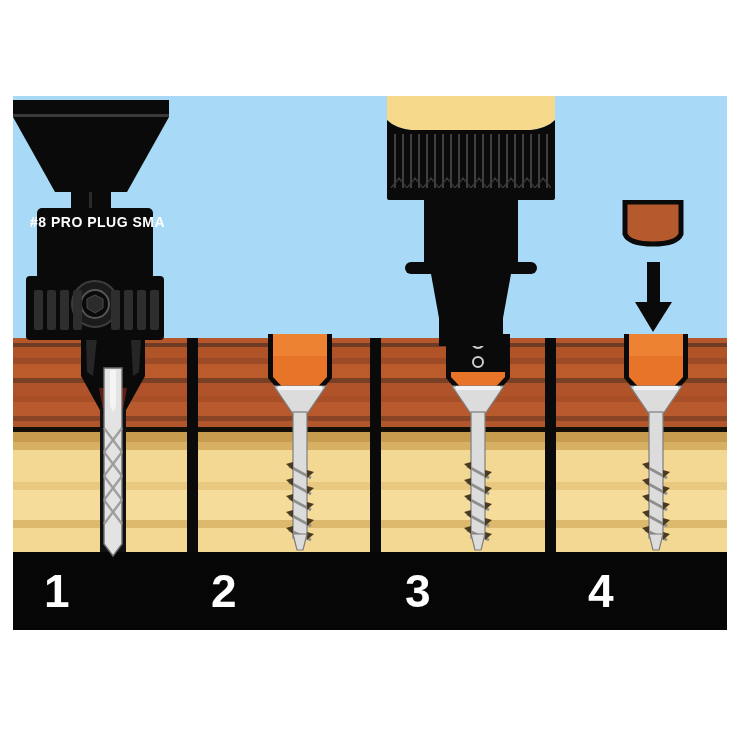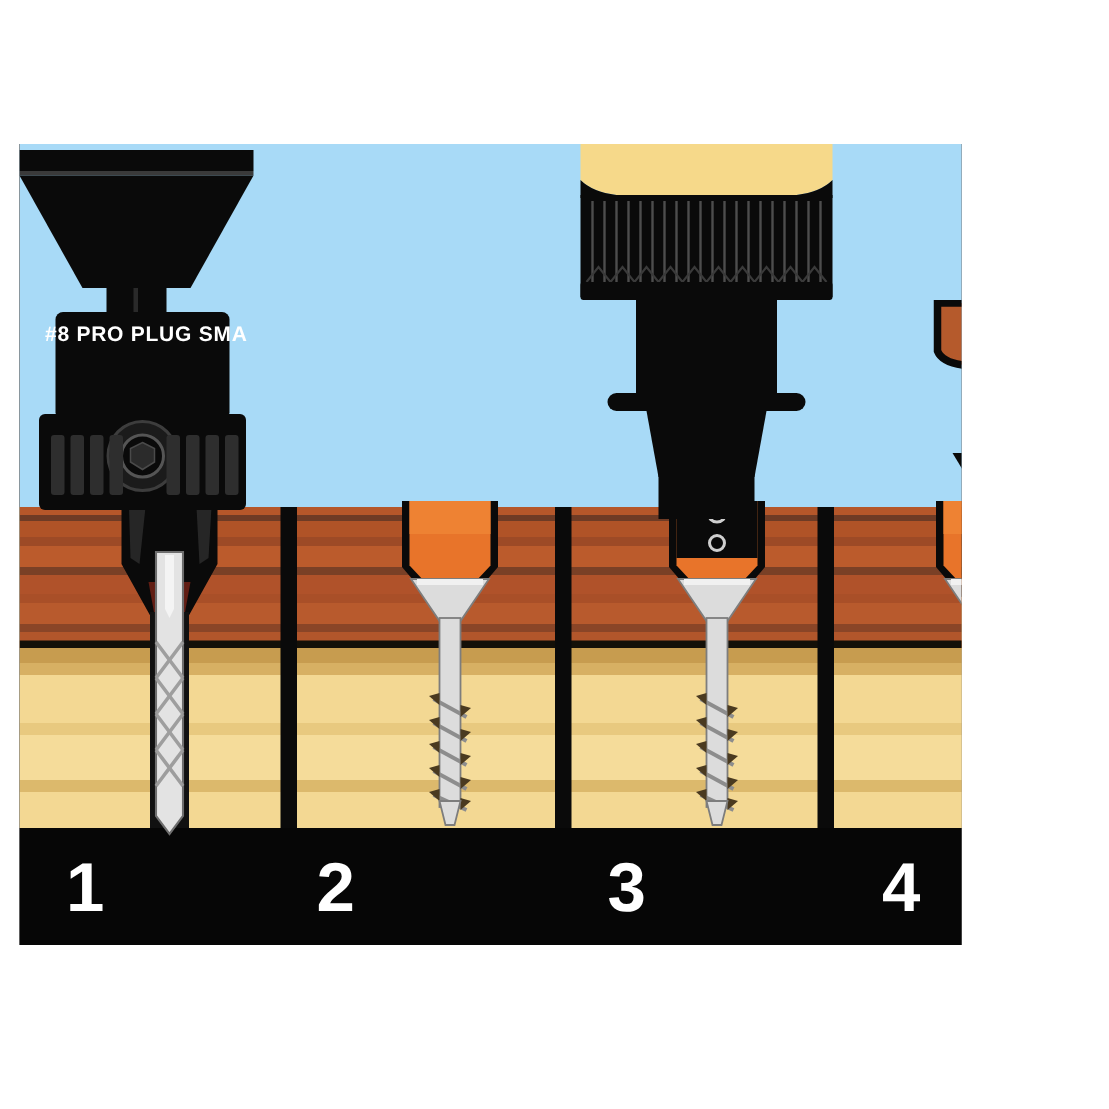--- a/index.html
+++ b/index.html
@@ -1,18 +1,18 @@
 <!DOCTYPE html>
 <html><head>
 <meta charset="utf-8">
 <style>
   html,body{margin:0;padding:0;background:#ffffff;}
   body{width:739px;height:739px;overflow:hidden;font-family:"Liberation Sans",sans-serif;}
   .stage{position:relative;width:739px;height:739px;background:#ffffff;}
-  .figure{position:absolute;left:13px;top:96px;width:628px;height:534px;overflow:hidden;background:#000;}
+  .figure{position:absolute;left:13px;top:96px;width:714px;height:534px;overflow:hidden;background:#000;}
   .sky{position:absolute;left:0;top:0;width:714px;height:242px;background:#a8daf7;}
   .woodband{position:absolute;left:0;top:242px;width:714px;height:214px;background:#f2d48c;}
   .num-strip{position:absolute;left:0;top:456px;width:714px;height:78px;background:#060606;}
 
   
   .panel{position:absolute;top:242px;height:214px;overflow:hidden;}
   .darkwood{position:absolute;left:0;top:0;width:100%;height:94px;
     background:
       linear-gradient(to bottom,
         #b5572a 0px,#b5572a 5px,

